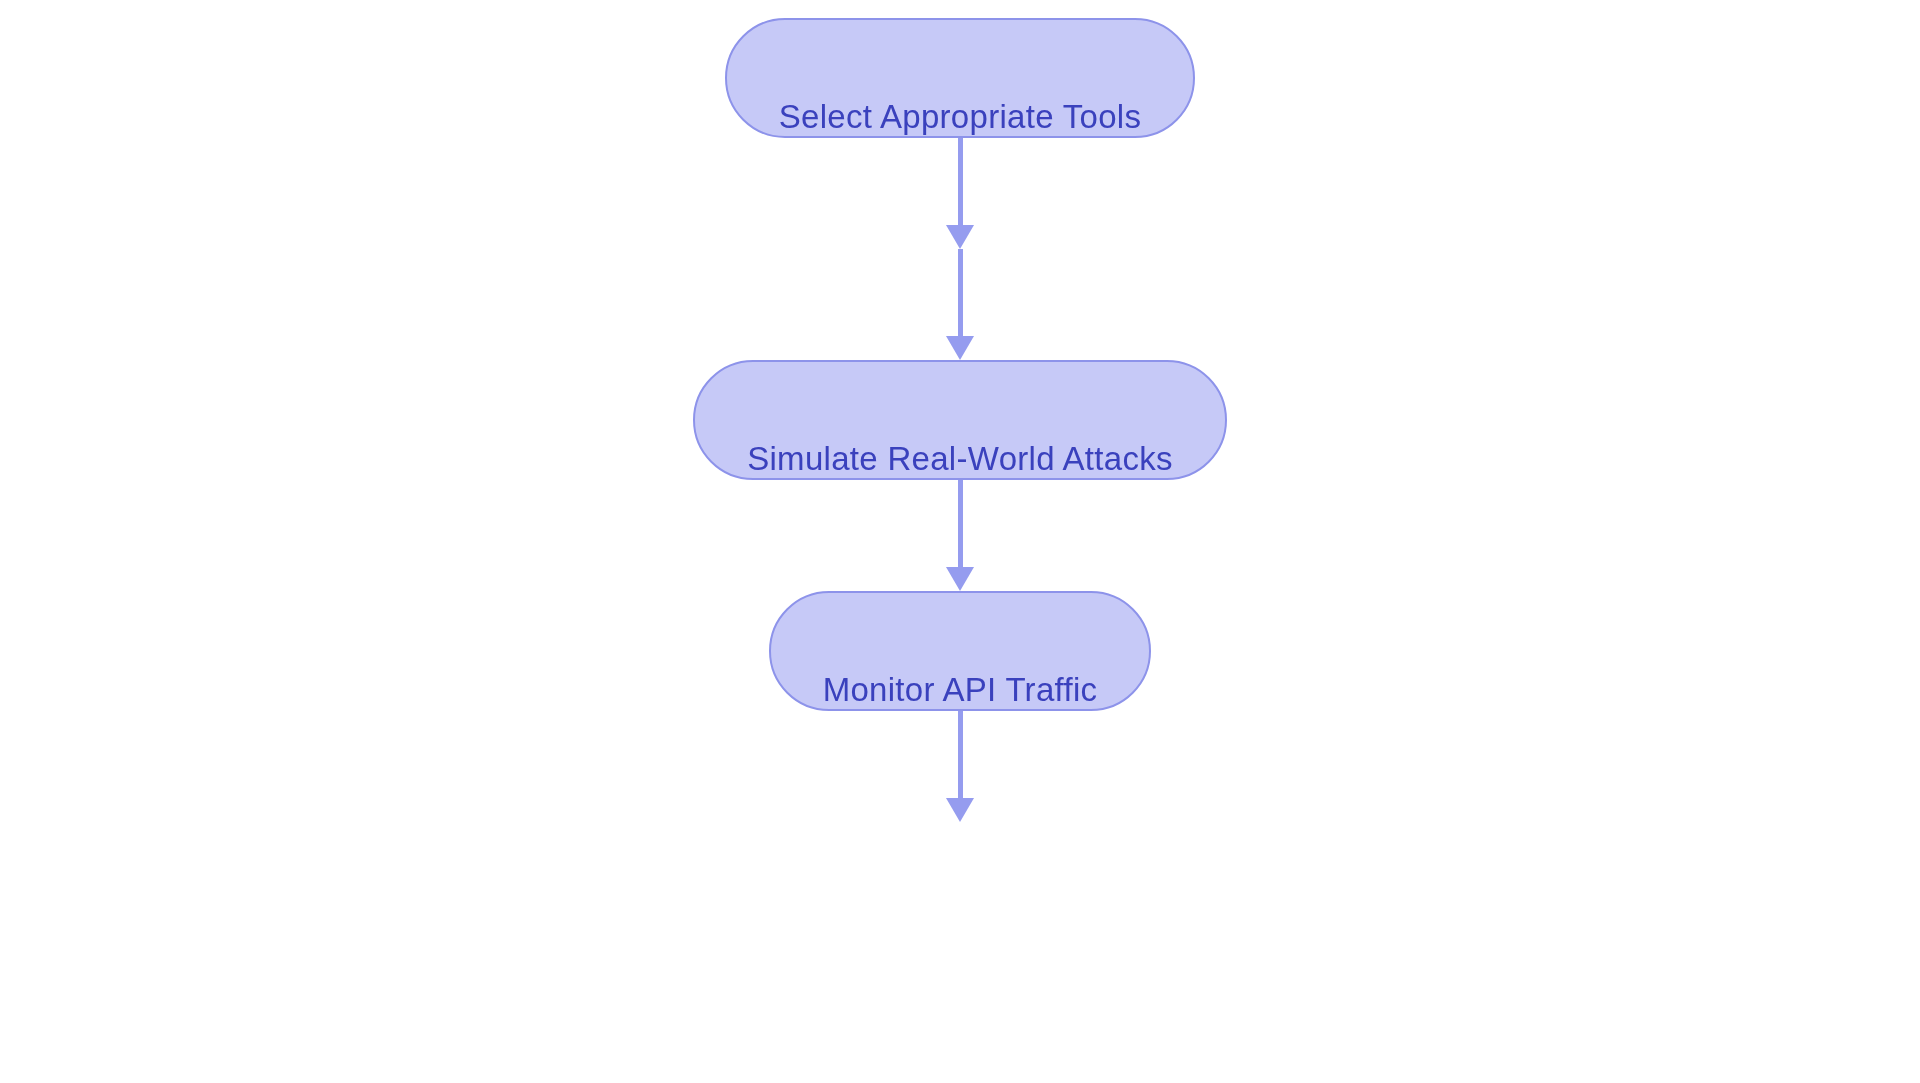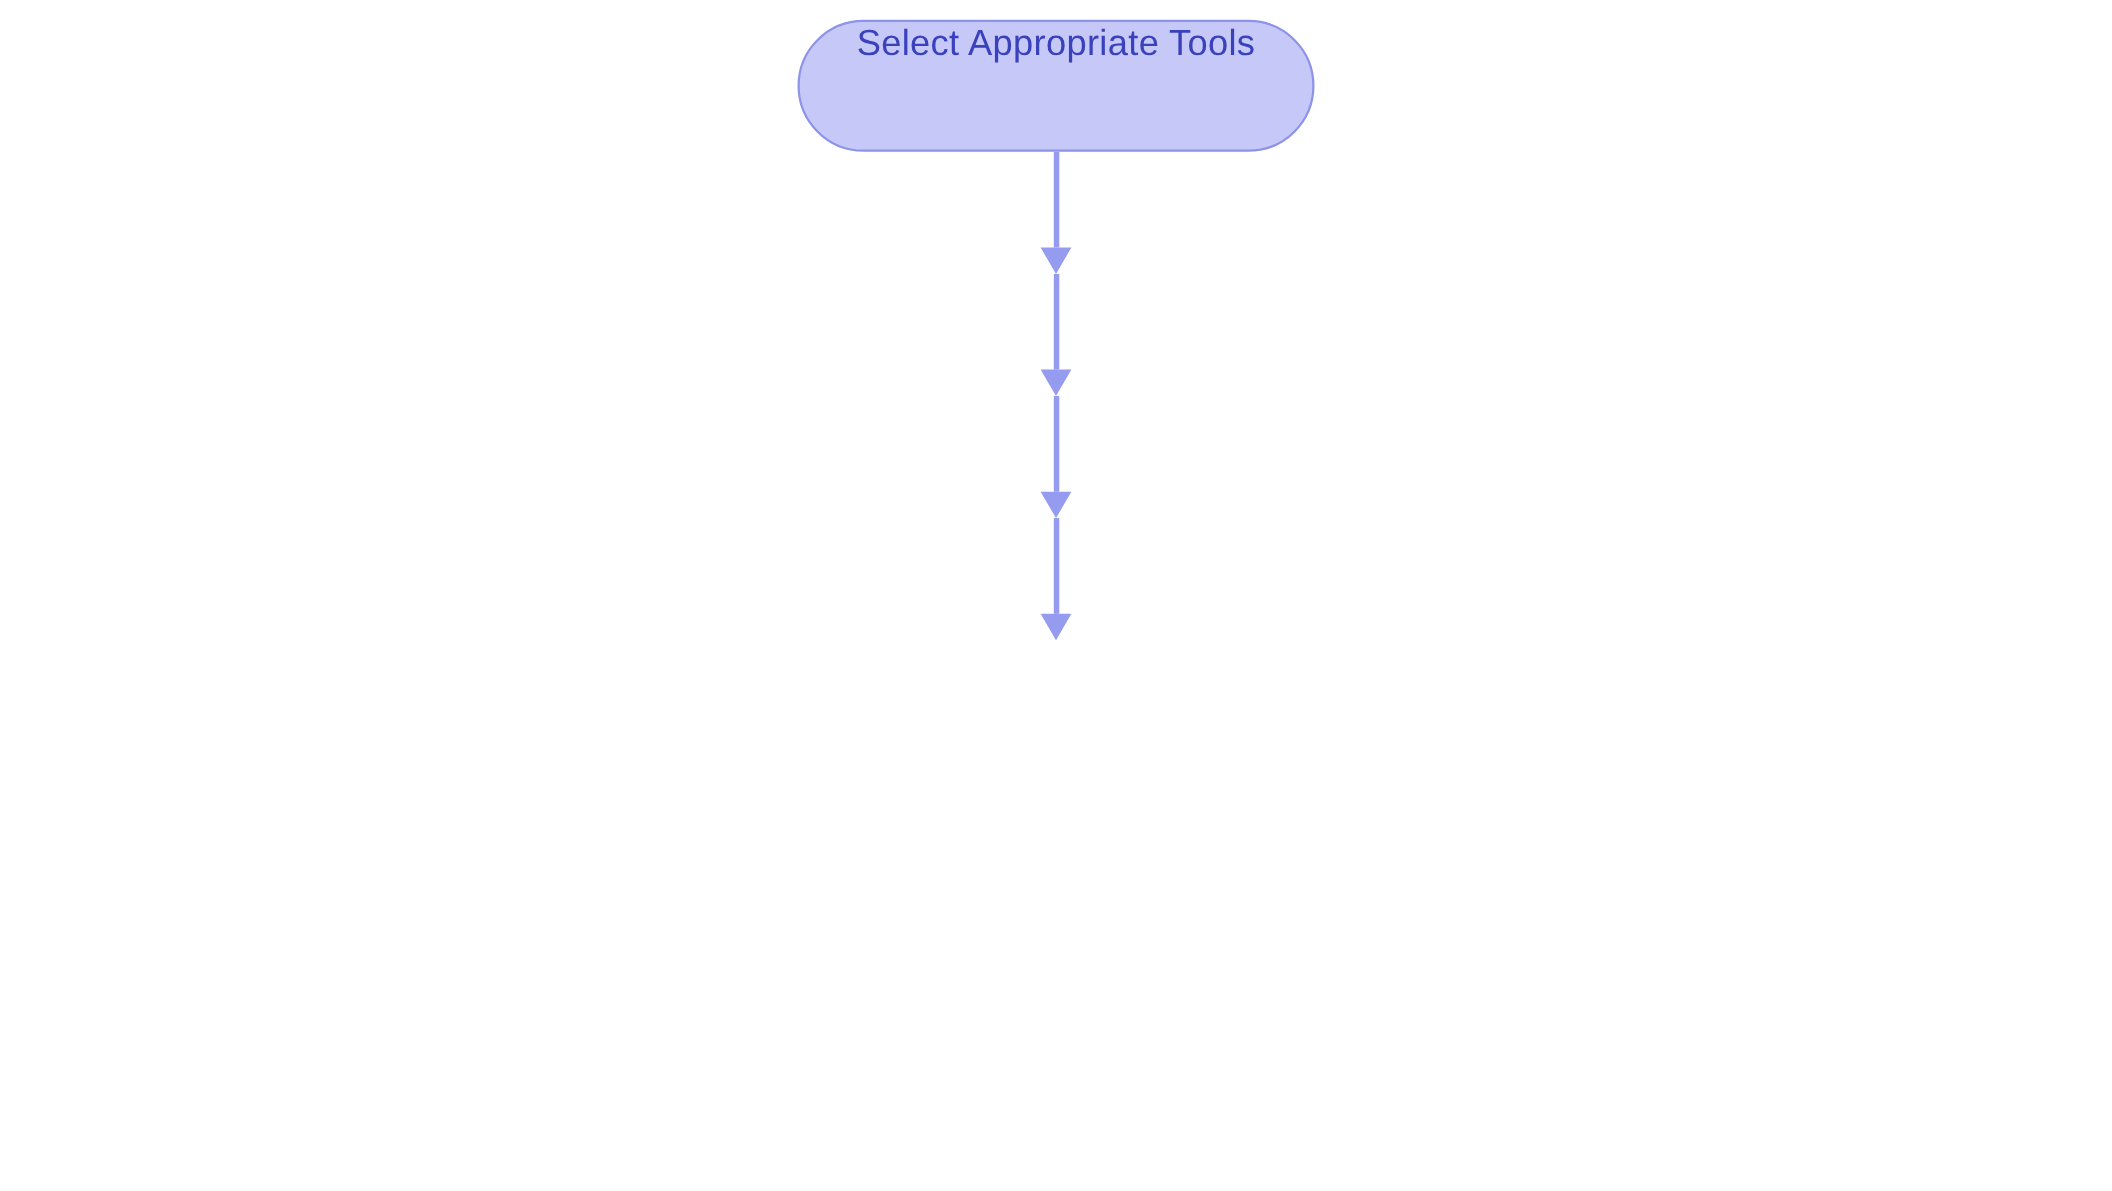--- a/index.html
+++ b/index.html
@@ -25,21 +25,21 @@
     flex-direction: column;
     align-items: center;
   }
   .flow-node {
     min-height: 120px;
     padding: 0 52px;
     border: 2px solid var(--node-border);
     border-radius: 60px;
     background: var(--node-fill);
     display: flex;
-    align-items: flex-start;
+    align-items: flex-end;
     justify-content: center;
     flex: 0 0 auto;
   }
   .flow-node .node-label {
     font-size: 33px;
     font-weight: 500;
     letter-spacing: 0.3px;
     color: var(--node-text);
     white-space: nowrap;
   }
@@ -77,26 +77,32 @@
     <span class="arrow-line"></span>
     <span class="arrow-head"></span>
   </div>
 
 
   <div class="flow-arrow">
     <span class="arrow-line"></span>
     <span class="arrow-head"></span>
   </div>
 
+  <div class="flow-node">
+    <span class="node-label">Simulate Real-World Attacks</span>
+  </div>
 
   <div class="flow-arrow">
     <span class="arrow-line"></span>
     <span class="arrow-head"></span>
   </div>
 
+  <div class="flow-node">
+    <span class="node-label">Monitor API Traffic</span>
+  </div>
 
   <div class="flow-arrow">
     <span class="arrow-line"></span>
     <span class="arrow-head"></span>
   </div>
 
 
 </div>
 
 </body></html>

